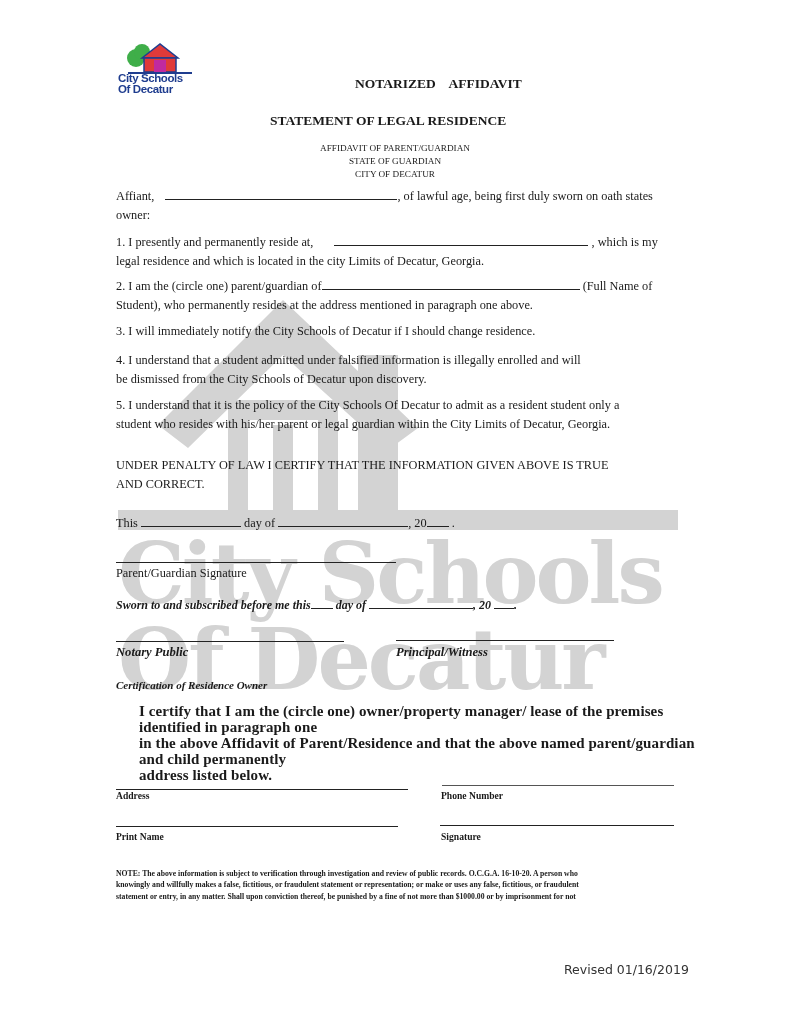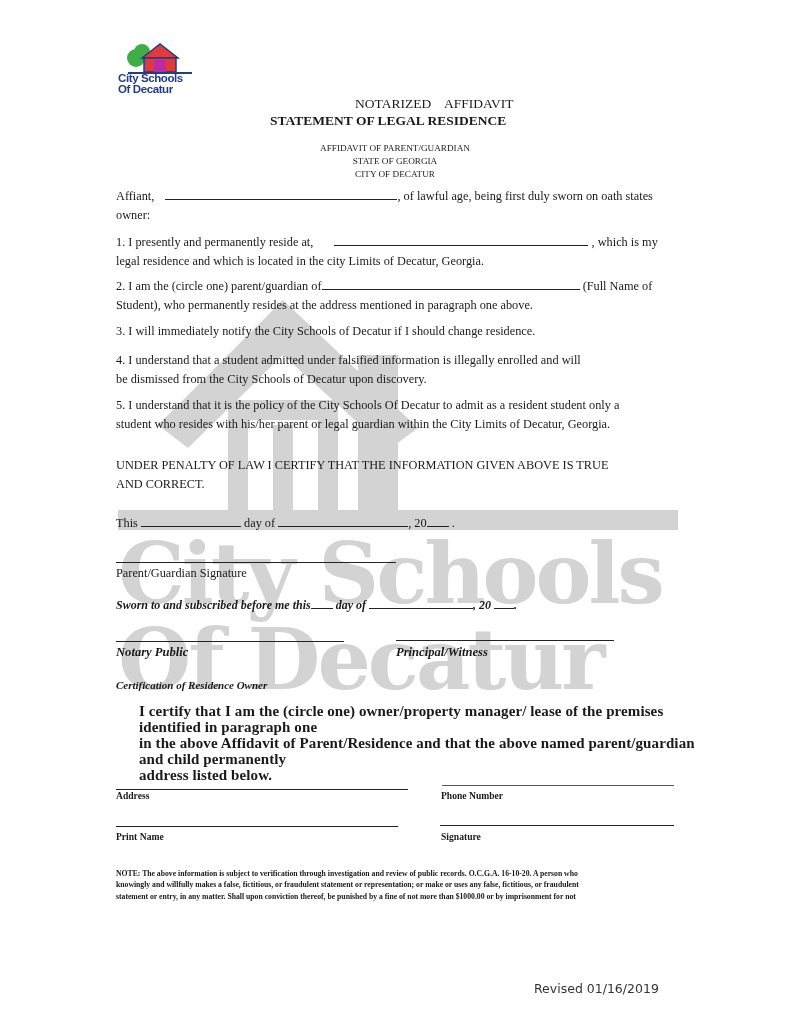--- a/index.html
+++ b/index.html
@@ -2,21 +2,21 @@
 <html><head>
 <meta charset="utf-8">
 <style>
   html, body { margin: 0; padding: 0; background: #ffffff; }
   body { width: 790px; height: 1022px; position: relative; overflow: hidden; font-family: "Liberation Serif", serif; color: #1a1a1a; }
   .abs { position: absolute; }
   .logo { left: 118px; top: 40px; width: 80px; height: 60px; }
   .logo-text { position:absolute; left:0; top:33px; font-family:"Liberation Sans", sans-serif; font-weight:bold; color:#1f3d8f; font-size:11.5px; line-height:11px; letter-spacing:-0.4px; }
   .watermark { left: 118px; top: 300px; width: 560px; height: 410px; pointer-events:none; }
   .wm-text { position:absolute; left:0; font-family:"DejaVu Serif", serif; font-weight:bold; color:#d3d3d3; letter-spacing:-3px; white-space:nowrap; }
-  .title1 { top: 96px; left: 355px; font-weight: normal; font-size: 13.5px; }
+  .title1 { top: 76px; left: 355px; font-weight: bold; font-size: 13.5px; }
   .title2 { top: 113px; left: 270px; font-weight: bold; font-size: 13.5px; }
   .sub { font-size: 9.2px; width: 790px; left: 0; text-align: center; }
   .para { left: 116px; width: 560px; font-size: 12.3px; line-height: 19px; }
   .bold { font-weight: bold; font-style: italic; }
   .blank { display: inline-block; border-bottom: 1.3px solid #222; vertical-align: baseline; height: 11px; }
   .line { border-top: 1.3px solid #222; }
   .small-bold { font-weight: bold; font-size: 15px; line-height: 16px; letter-spacing: 0.1px; margin-left: 23px; }
   .note { font-weight: bold; font-size: 7.7px; line-height: 11.3px; }
   .revised { font-family: "DejaVu Sans", sans-serif; font-size: 12.5px; color: #333; }
   .field-lbl { font-weight: bold; font-size: 9.6px; }
@@ -50,21 +50,21 @@
   </svg>
   <div class="logo-text">
     <div>City Schools</div>
     <div>Of Decatur</div>
   </div>
 </div>
 
 <div class="abs title1" style="white-space:pre;">NOTARIZED    AFFIDAVIT</div>
 <div class="abs title2">STATEMENT OF LEGAL RESIDENCE</div>
 <div class="abs sub" style="top:143px;">AFFIDAVIT OF PARENT/GUARDIAN</div>
-<div class="abs sub" style="top:156px;">STATE OF GEORGIA</div>
+<div class="abs sub" style="top:156px;">STATE OF GUARDIAN</div>
 <div class="abs sub" style="top:169px;">CITY OF DECATUR</div>
 
 <div class="abs para" style="top:187px;">
   <span>Affiant,</span>
   <span class="blank" style="width:232px;margin-left:8px;"></span><span>, of lawful age, being first duly sworn on oath states</span><br>
   <span>owner:</span>
 </div>
 
 <div class="abs para" style="top:233px;">
   <span>1.  I presently and permanently reside at,</span>
@@ -133,13 +133,13 @@
 <div class="abs field-lbl" style="left:116px;top:831px;">Print Name</div>
 <div class="abs line" style="left:440px;top:825px;width:234px;"></div>
 <div class="abs field-lbl" style="left:441px;top:831px;">Signature</div>
 
 <div class="abs note" style="left:116px;top:868px;width:570px;">
   <div>NOTE: The above information is subject to verification through investigation and review of public records. O.C.G.A. 16-10-20. A person who</div>
   <div>knowingly and willfully makes a false, fictitious, or fraudulent statement or representation; or make or uses any false, fictitious, or fraudulent</div>
   <div>statement or entry, in any matter. Shall upon conviction thereof, be punished by a fine of not more than $1000.00 or by imprisonment for not</div>
 </div>
 
-<div class="abs revised" style="left:534px;top:962px;margin-top:19px;">Revised 01/16/2019</div>
+<div class="abs revised" style="left:564px;top:962px;">Revised 01/16/2019</div>
 
 </body></html>

